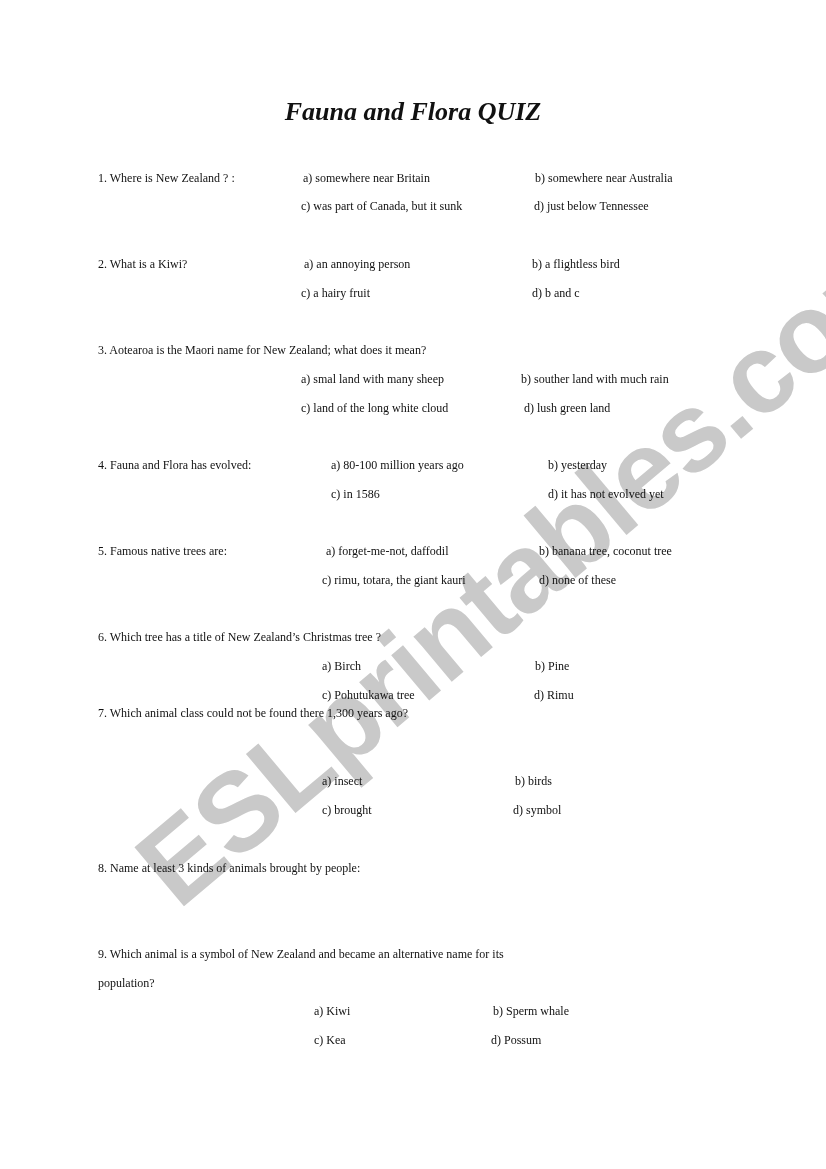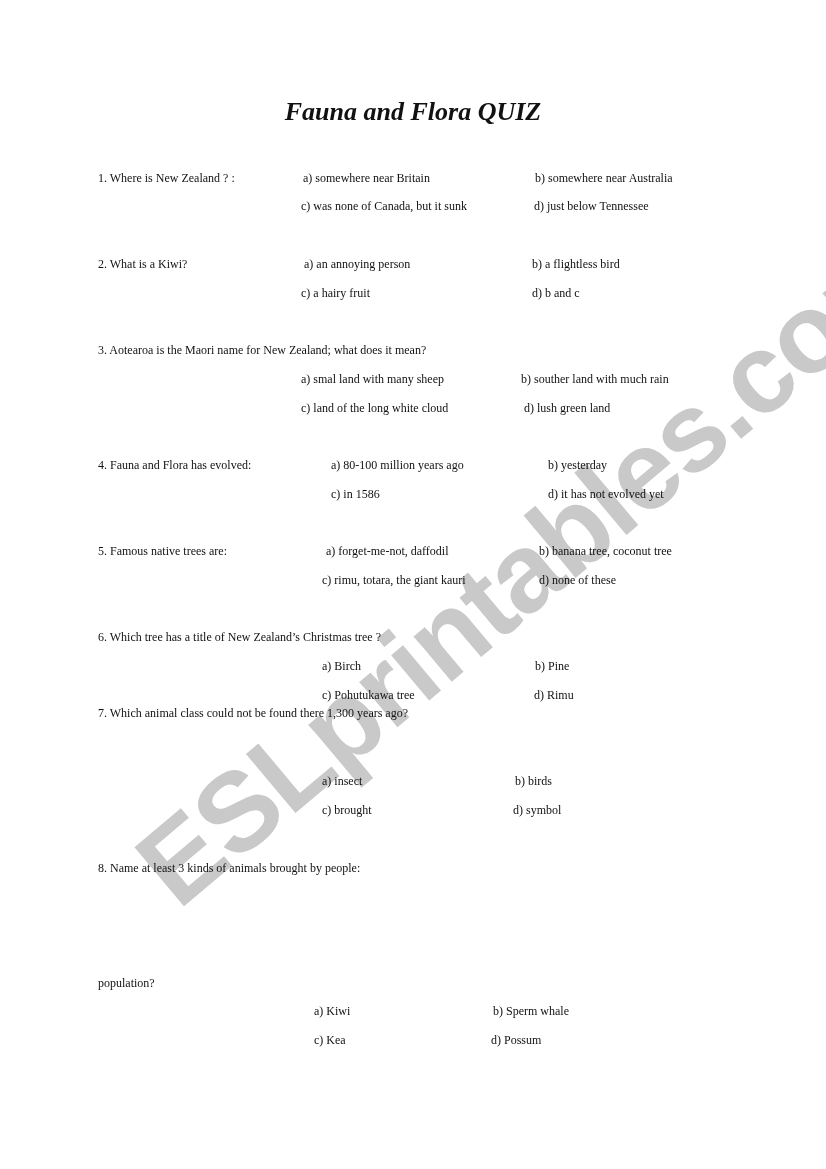--- a/index.html
+++ b/index.html
@@ -19,21 +19,21 @@
 <body>
 
 <div class="watermark">ESLprintables.com</div>
 
 <div class="content">
   <div class="title">Fauna and Flora QUIZ</div>
 
   <div class="t" style="left:98px;top:169px">1. Where is New Zealand ? :</div>
   <div class="t" style="left:303px;top:169px">a) somewhere near Britain</div>
   <div class="t" style="left:535px;top:169px">b) somewhere near Australia</div>
-  <div class="t" style="left:301px;top:197px">c) was none of Canada, but it sunk</div>
+  <div class="t" style="left:301px;top:197px">c) was part of Canada, but it sunk</div>
   <div class="t" style="left:534px;top:197px">d) just below Tennessee</div>
 
   <div class="t" style="left:98px;top:255px">2. What is a Kiwi?</div>
   <div class="t" style="left:304px;top:255px">a) an annoying person</div>
   <div class="t" style="left:532px;top:255px">b) a flightless bird</div>
   <div class="t" style="left:301px;top:284px">c) a hairy fruit</div>
   <div class="t" style="left:532px;top:284px">d) b and c</div>
 
   <div class="t" style="left:98px;top:341px">3. Aotearoa is the Maori name for New Zealand;  what does it mean?</div>
   <div class="t" style="left:301px;top:370px">a) smal land with many sheep</div>
@@ -60,18 +60,19 @@
   <div class="t" style="left:534px;top:686px">d) Rimu</div>
 
   <div class="t" style="left:98px;top:704px">7. Which animal class could not be found there 1,300 years ago?</div>
   <div class="t" style="left:322px;top:772px">a) insect</div>
   <div class="t" style="left:515px;top:772px">b) birds</div>
   <div class="t" style="left:322px;top:801px">c) brought</div>
   <div class="t" style="left:513px;top:801px">d) symbol</div>
 
   <div class="t" style="left:98px;top:859px">8. Name at least 3 kinds of animals brought by people:</div>
 
+  <div class="t" style="left:98px;top:945px">9.  Which animal is a symbol of New Zealand and became an alternative name for its</div>
   <div class="t" style="left:98px;top:974px">population?</div>
   <div class="t" style="left:314px;top:1002px">a) Kiwi</div>
   <div class="t" style="left:493px;top:1002px">b) Sperm whale</div>
   <div class="t" style="left:314px;top:1031px">c) Kea</div>
   <div class="t" style="left:491px;top:1031px">d) Possum</div>
 </div>
 
 </body></html>

